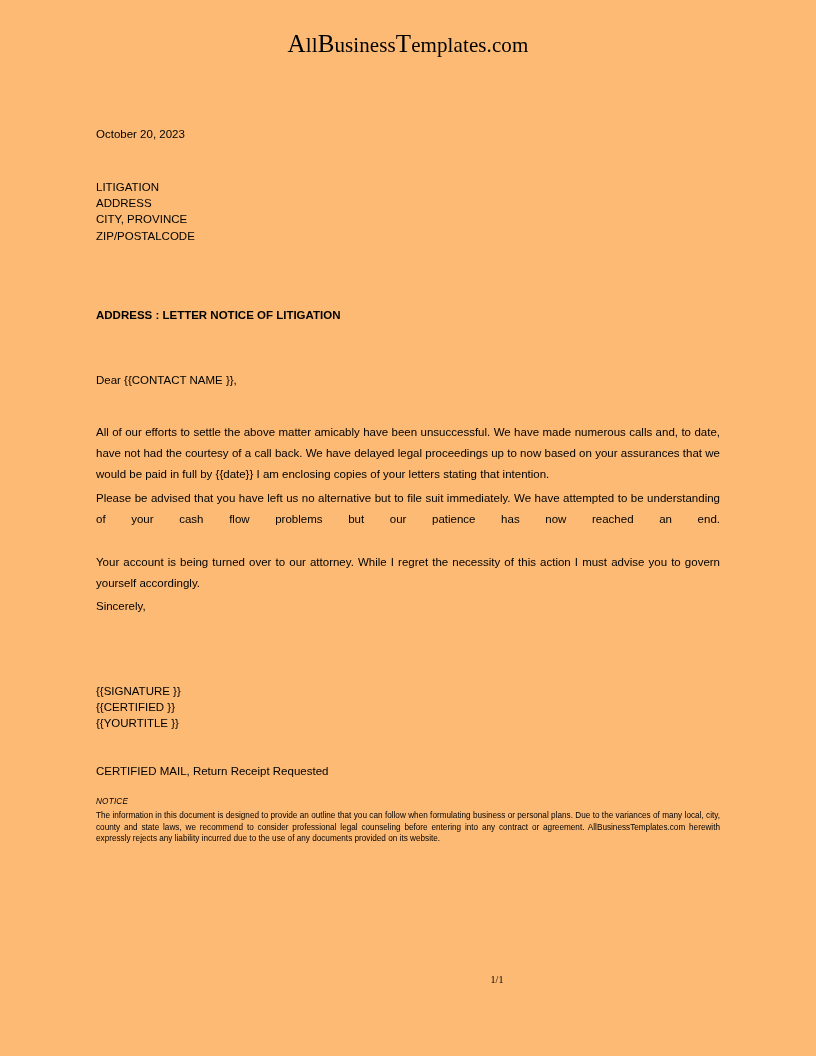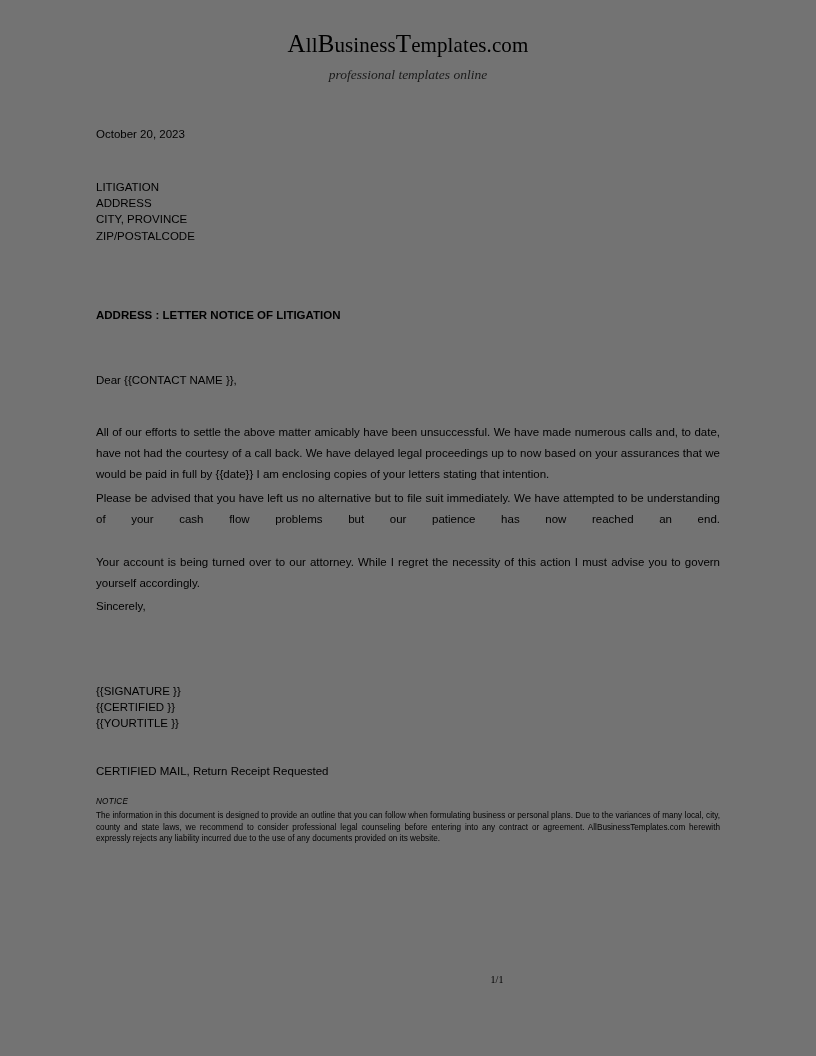--- a/index.html
+++ b/index.html
@@ -14,21 +14,21 @@
     color: #000000;
     position: relative;
     overflow: hidden;
   }
 
   .page {
     position: absolute;
     top: 0; left: 0;
     width: 816px;
     height: 1056px;
-    background: #737373;
+    background: #fdba74;
   }
 
   
   .letterhead {
     position: absolute;
     top: 30px;
     left: 0;
     width: 816px;
     text-align: center;
   }
@@ -180,21 +180,20 @@
 </style>
 </head>
 <body>
 
 <div class="page">
 
   <div class="letterhead">
     <div class="brand">
       <span class="cap">A</span><span class="sm">ll</span><span class="cap">B</span><span class="sm">usiness</span><span class="cap">T</span><span class="sm">emplates.com</span>
     </div>
-    <div class="tagline">professional templates online</div>
   </div>
 
   <div class="content">
 
     <div class="date-line">October 20, 2023</div>
 
     <div class="address-block">
       <div>LITIGATION</div>
       <div>ADDRESS</div>
       <div>CITY, PROVINCE</div>

